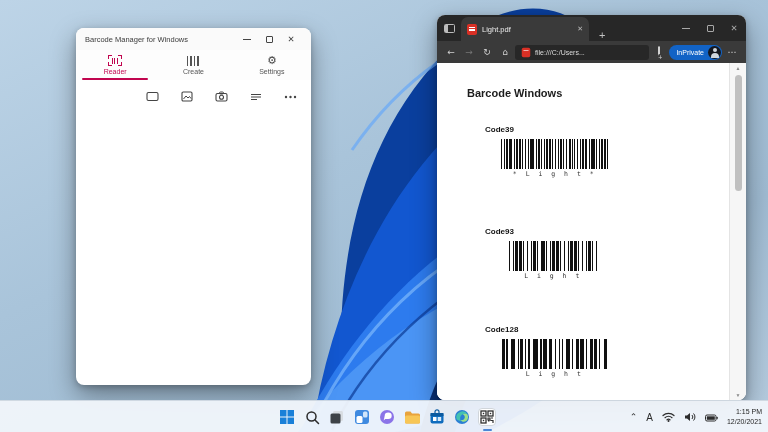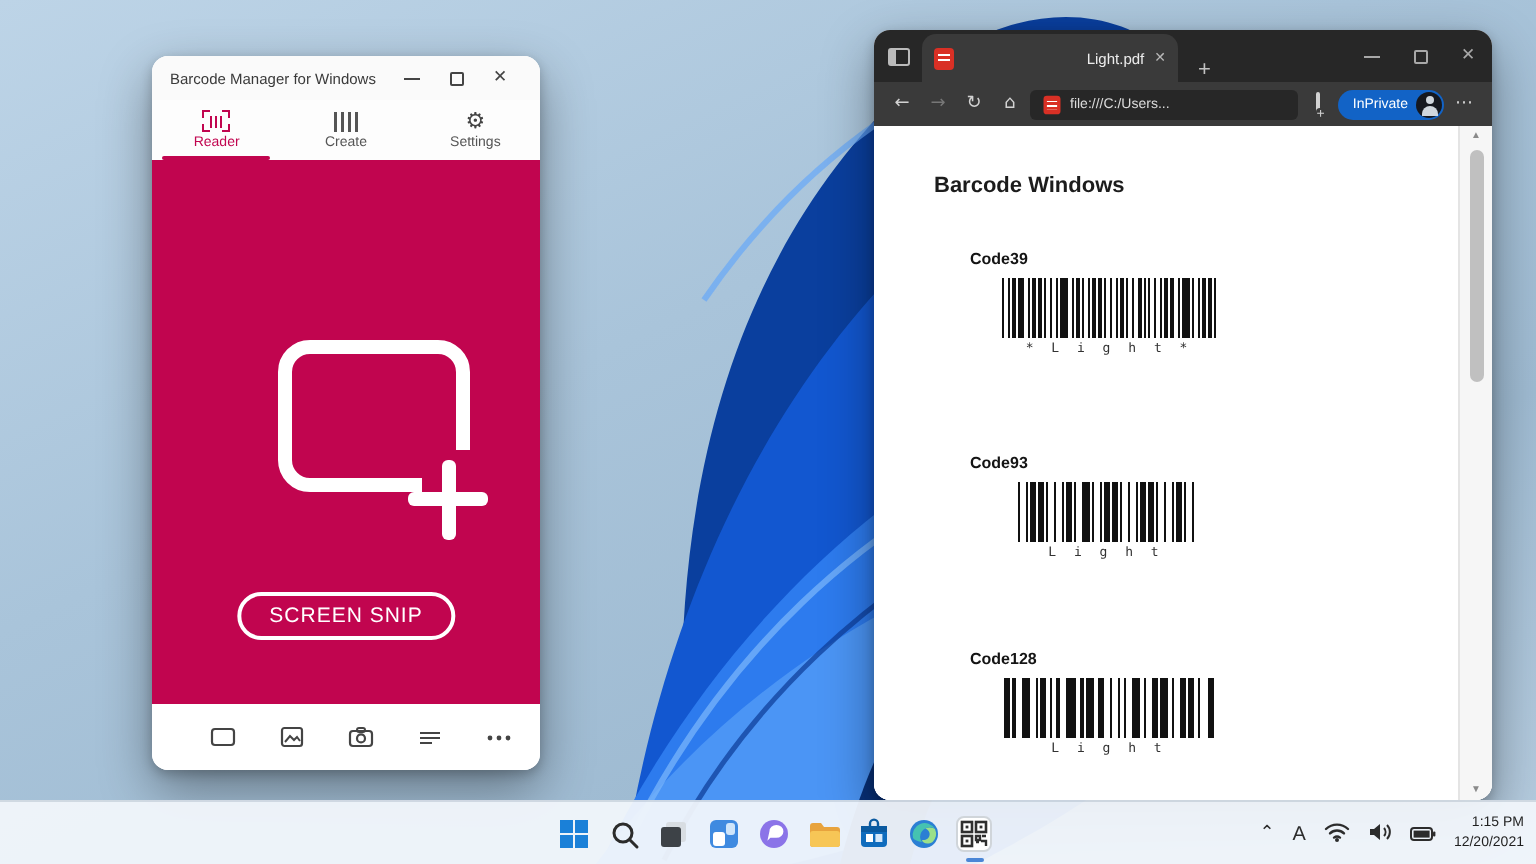--- a/index.html
+++ b/index.html
@@ -7,21 +7,21 @@
   .glyph { font-family:"DejaVu Sans", sans-serif; }
 
   
   #desktop { position:absolute; inset:0; background:linear-gradient(155deg,#bdd4e7 0%,#a9c4da 40%,#9fbbd2 70%,#b7cde0 100%); }
   #bloom { position:absolute; inset:0; pointer-events:none; }
 
   
   .window { position:absolute; border-radius:8px; box-shadow:0 10px 26px rgba(0,0,0,.38), 0 2px 6px rgba(0,0,0,.22); overflow:hidden; }
 
   
-  #app-window { left:76px; top:28px; width:194px; height:357px; background:#fff; }
+  #app-window { left:76px; top:28px; width:235px; height:357px; background:#fff; }
   #app-titlebar { height:22px; background:#fafafa; display:flex; align-items:center; padding:0 9px; }
   #app-title { font-size:7.5px; color:#3a3a3a; flex:1; }
   .app-ctl { width:22px; height:16px; display:flex; align-items:center; justify-content:center; color:#444; }
   .ctl-min-bar { width:8px; height:1px; background:#444; }
   .ctl-max-box { width:7px; height:7px; border:1px solid #444; border-radius:1px; }
   .ctl-close-x { font-size:8.5px; }
   #app-tabstrip { height:30px; display:flex; background:#fdfdfd; }
   .app-tab { flex:1; display:flex; flex-direction:column; align-items:center; justify-content:center; gap:2px; position:relative; }
   .app-tab .tab-label { font-size:7px; color:#555; }
   .app-tab.active .tab-label { color:#c1054f; }
@@ -39,21 +39,21 @@
   #snip-rect { position:absolute; left:63px; top:90px; width:96px; height:76px; border:7px solid #fff; border-radius:16px; }
   #snip-mask { position:absolute; left:135px; top:145px; width:38px; height:36px; background:#c1054f; }
   .plus-h { position:absolute; left:128px; top:166px; width:40px; height:7px; background:#fff; border-radius:3px; }
   .plus-v { position:absolute; left:145px; top:150px; width:7px; height:40px; background:#fff; border-radius:3px; }
   #snip-button { position:absolute; left:50%; top:216px; transform:translateX(-50%); border:2px solid #fff; border-radius:13px; padding:4px 14px; color:#fff; font-size:10.5px; letter-spacing:.5px; background:transparent; white-space:nowrap; }
   #app-toolbar { height:33px; display:flex; align-items:center; justify-content:flex-end; gap:22px; padding-right:14px; background:#fff; }
   #app-toolbar svg { display:block; }
 
   
   #edge-window { left:437px; top:15px; width:309px; height:385px; background:#fff; }
-  #edge-tabbar { height:26px; background:#272727; display:flex; align-items:flex-end;text-align:right; }
+  #edge-tabbar { height:26px; background:#272727; display:flex; align-items:flex-end; }
   #tab-actions { width:24px; height:26px; display:flex; align-items:center; justify-content:center; }
   .tabactions-glyph { width:11px; height:9px; border:1px solid #bbb; border-radius:1.5px; position:relative; }
   .tabactions-glyph::after { content:""; position:absolute; left:0; top:0; bottom:0; width:3px; background:#bbb; }
   #edge-tab { width:128px; height:24px; background:#3a3a3a; border-radius:7px 7px 0 0; display:flex; align-items:center; gap:5px; padding:0 6px; }
   .pdf-icon { width:10px; height:11px; background:#d93025; border-radius:2px; position:relative; flex:none; }
   .pdf-icon::after { content:""; position:absolute; left:2px; top:3px; right:2px; height:5px; background:repeating-linear-gradient(#fff 0 1px,transparent 1px 2.5px); }
   #edge-tab .tab-title { font-size:7.5px; color:#ececec; flex:1; }
   .tab-close { color:#b9b9b9; font-size:7px; }
   #newtab-btn { color:#c2c2c2; font-size:11px; margin-left:10px; line-height:1; }
   #edge-caption { margin-left:auto; display:flex; align-self:center; }
@@ -143,27 +143,20 @@
       </div>
       <div class="app-tab">
         <span class="barcode-glyph"></span>
         <span class="tab-label">Create</span>
       </div>
       <div class="app-tab">
         <span class="gear-glyph glyph">⚙</span>
         <span class="tab-label">Settings</span>
       </div>
     </div>
-    <div id="app-body">
-      <div id="snip-rect"></div>
-      <div id="snip-mask"></div>
-      <div class="plus-h"></div>
-      <div class="plus-v"></div>
-      <button id="snip-button">SCREEN SNIP</button>
-    </div>
     <div id="app-toolbar">
       <span>
           <svg width="13" height="11" viewBox="0 0 13 11">
             <rect x="1" y="1.5" width="11" height="8" rx="1.5" fill="none" stroke="#444" stroke-width="1.1"></rect>
           </svg>
         </span>
       <span>
           <svg width="12" height="11" viewBox="0 0 12 11">
             <rect x="1" y="1" width="10" height="9" rx="1.2" fill="none" stroke="#444" stroke-width="1.1"></rect>
             <path d="M2.5,8 L5,5 L7,7 L8.5,5.5 L10,7.5" fill="none" stroke="#444" stroke-width="1"></path>

